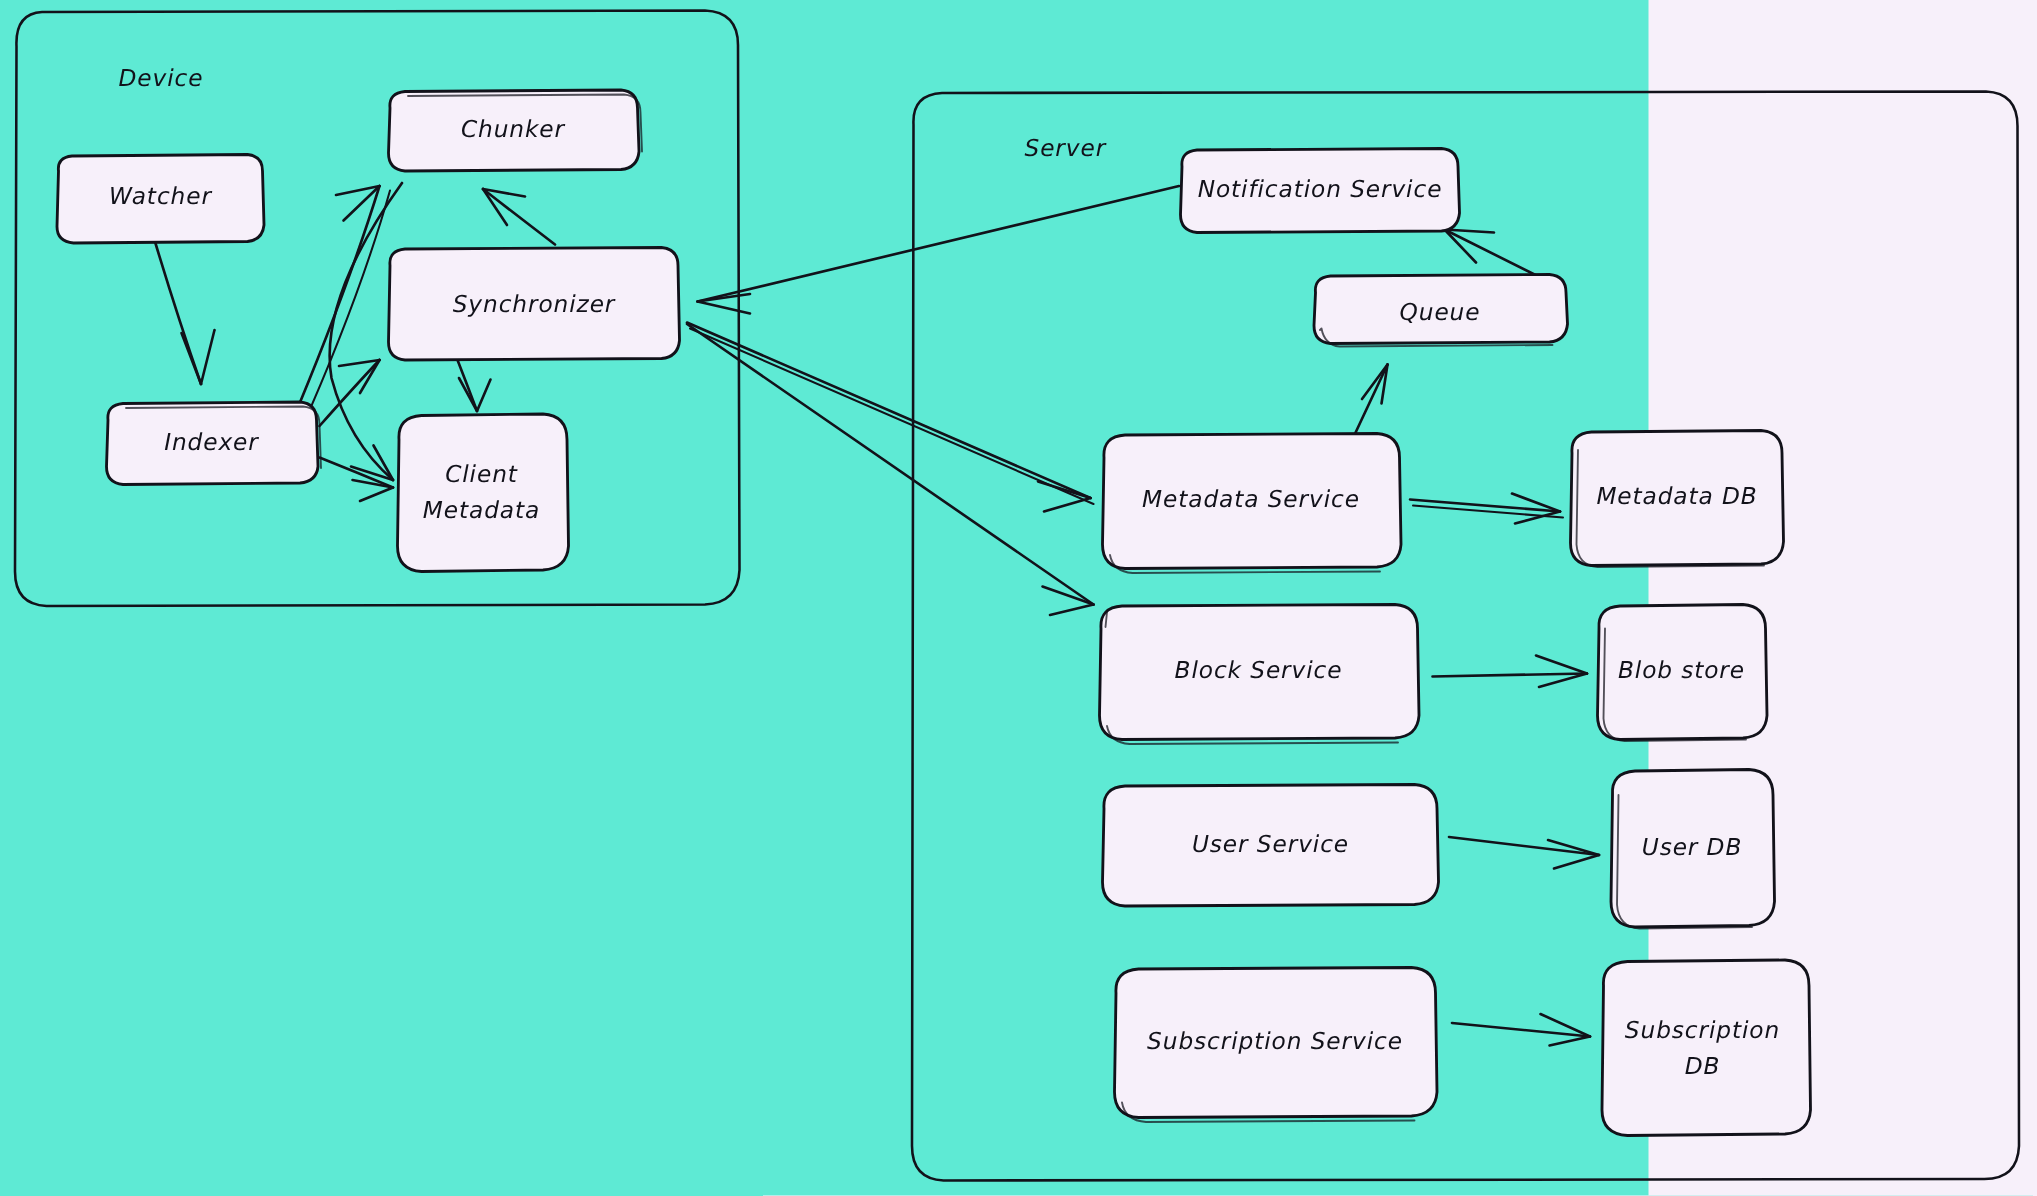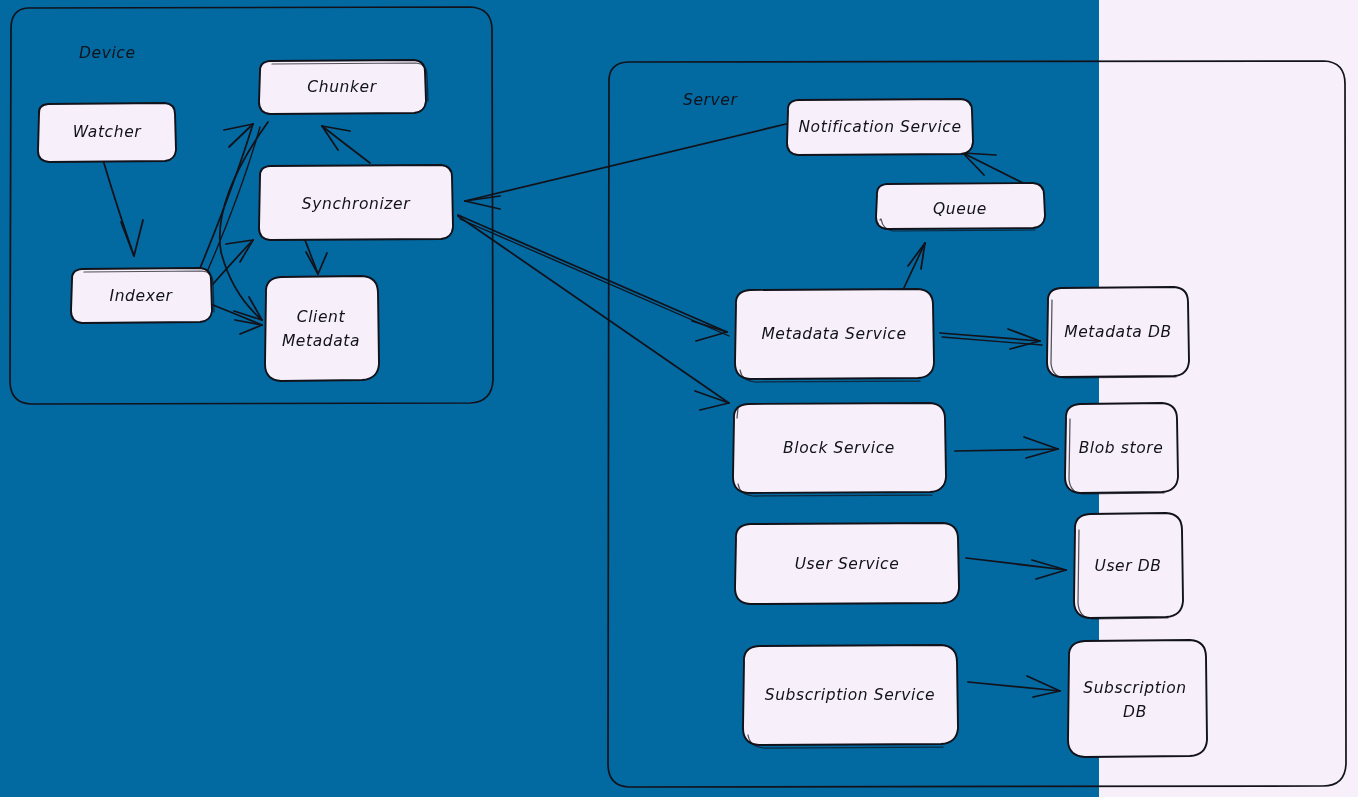--- a/index.html
+++ b/index.html
@@ -11,21 +11,21 @@
   body {
     width: 1358px;
     height: 797px;
     overflow: hidden;
     font-family: "DejaVu Sans", sans-serif;
   }
   #diagram-root {
     position: relative;
     width: 1099px;
     height: 797px;
-    background: #0369a1;
+    background: #5eead4;
   }
   svg#scene {
     position: absolute;
     top: 0; left: 0;
     width: 1358px;
     height: 797px;
     display: block;
   }
   .panel-rect, .node-rect {
     fill: #f7f0fa;

